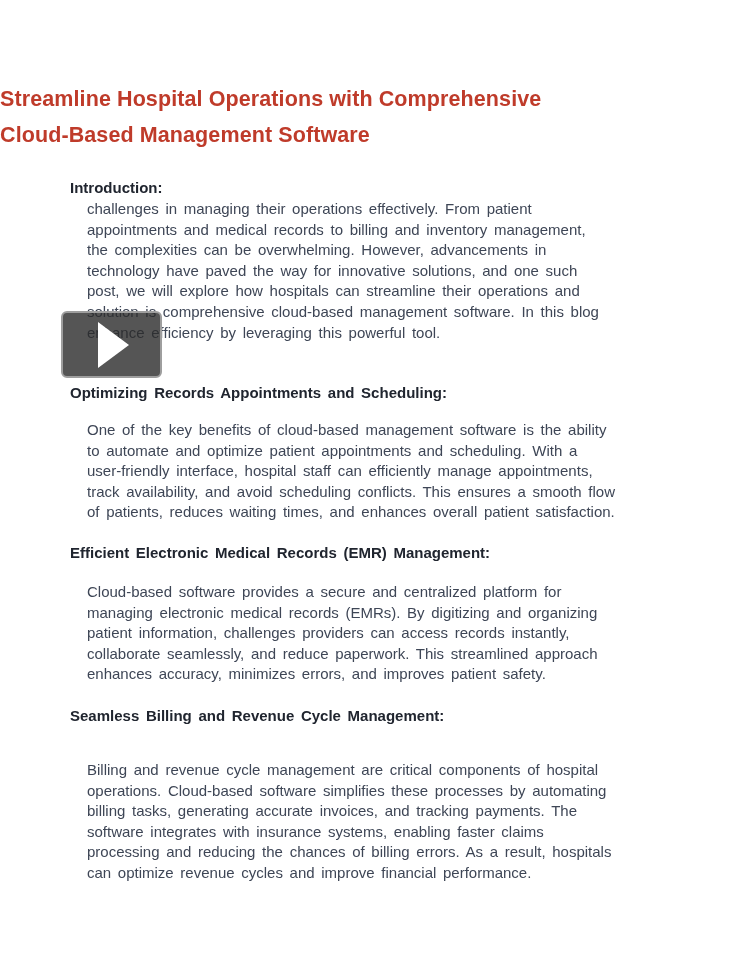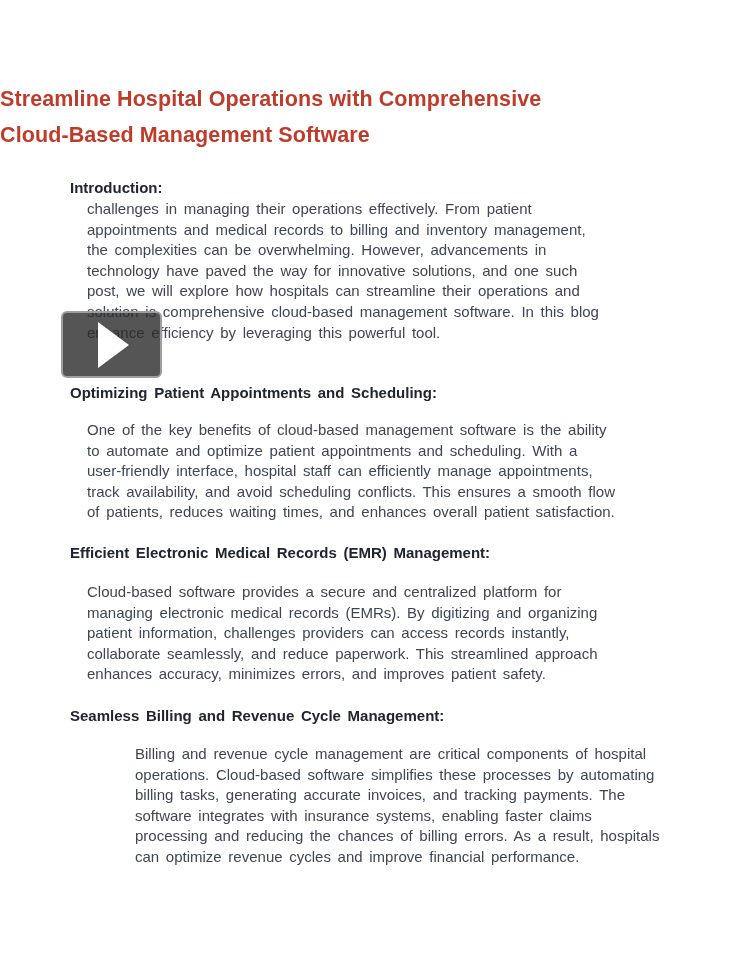--- a/index.html
+++ b/index.html
@@ -92,40 +92,40 @@
       <div class="pline">technology have paved the way for innovative solutions, and one such</div>
       <div class="pline">post, we will explore how hospitals can streamline their operations and</div>
       <div class="pline">solution is comprehensive cloud-based management software. In this blog</div>
       <div class="pline">enhance efficiency by leveraging this powerful tool.</div>
     </div>
 
   <div class="video-overlay">
     <div class="play-triangle"></div>
   </div>
 
-  <div class="section-heading" style="top: 384px;">Optimizing Patient Appointments and Scheduling:</div>
+  <div class="section-heading" style="top: 384px;">Optimizing Records Appointments and Scheduling:</div>
   <div class="paragraph" style="top: 420px;">
       <div class="pline">One of the key benefits of cloud-based management software is the ability</div>
       <div class="pline">to automate and optimize patient appointments and scheduling. With a</div>
       <div class="pline">user-friendly interface, hospital staff can efficiently manage appointments,</div>
       <div class="pline">track availability, and avoid scheduling conflicts. This ensures a smooth flow</div>
       <div class="pline">of patients, reduces waiting times, and enhances overall patient satisfaction.</div>
     </div>
 
   <div class="section-heading" style="top: 544px;">Efficient Electronic Medical Records (EMR) Management:</div>
   <div class="paragraph" style="top: 582px;">
       <div class="pline">Cloud-based software provides a secure and centralized platform for</div>
       <div class="pline">managing electronic medical records (EMRs). By digitizing and organizing</div>
       <div class="pline">patient information, challenges providers can access records instantly,</div>
       <div class="pline">collaborate seamlessly, and reduce paperwork. This streamlined approach</div>
       <div class="pline">enhances accuracy, minimizes errors, and improves patient safety.</div>
     </div>
 
   <div class="section-heading" style="top: 707px;">Seamless Billing and Revenue Cycle Management:</div>
-  <div class="paragraph" style="top: 744px; margin-left: 48px;">
+  <div class="paragraph" style="top: 760px;">
       <div class="pline">Billing and revenue cycle management are critical components of hospital</div>
       <div class="pline">operations. Cloud-based software simplifies these processes by automating</div>
       <div class="pline">billing tasks, generating accurate invoices, and tracking payments. The</div>
       <div class="pline">software integrates with insurance systems, enabling faster claims</div>
       <div class="pline">processing and reducing the chances of billing errors. As a result, hospitals</div>
       <div class="pline">can optimize revenue cycles and improve financial performance.</div>
     </div>
 
 </div>
 

